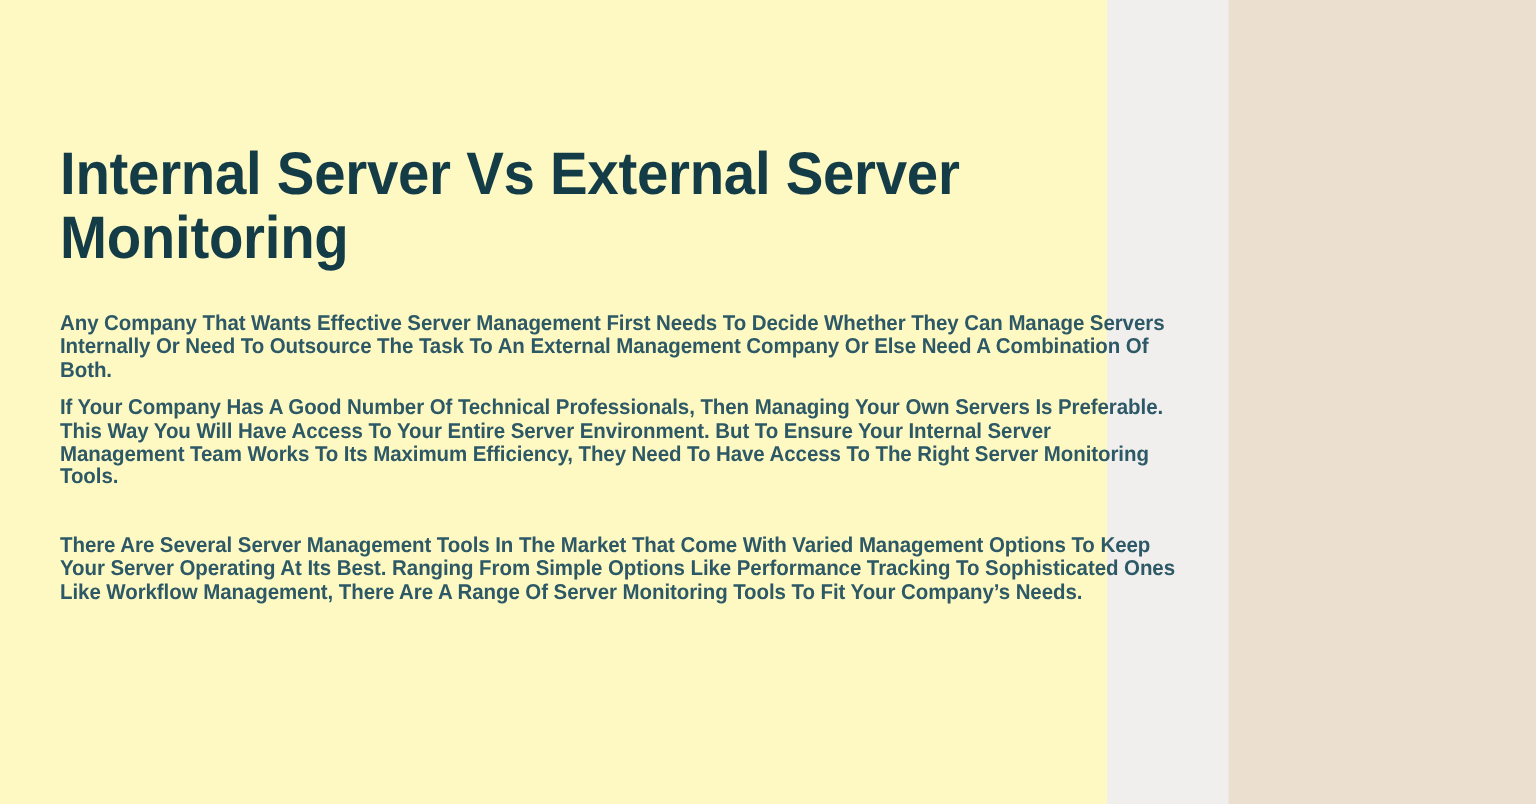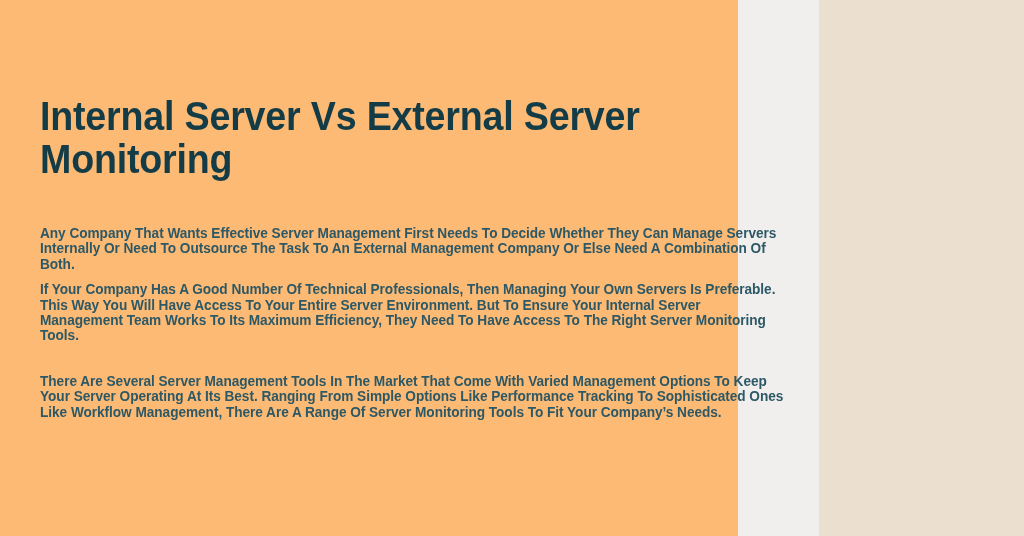--- a/index.html
+++ b/index.html
@@ -33,21 +33,21 @@
     background: #ebdfd0;
   }
 
   
   #content {
     position: absolute;
     left: 0;
     top: 0;
     width: 738px;
     height: 536px;
-    background: #fdba74;
+    background: #fef9c3;
   }
 
   #slide-title {
     position: absolute;
     left: 40px;
     top: 95px;
     width: 680px;
     margin: 0;
     font-family: "Liberation Sans Narrow", "Liberation Sans", "DejaVu Sans", sans-serif;
     font-size: 40px;
@@ -56,21 +56,21 @@
     letter-spacing: -0.2px;
     color: #143c47;
     transform: scaleX(0.94);
     transform-origin: left top;
     white-space: pre-line;
   }
 
   #body-copy {
     position: absolute;
     left: 40px;
-    top: 226px;
+    top: 209px;
     width: 782px;
   }
 
   .para {
     margin: 0;
     font-family: "Liberation Sans Narrow", "Liberation Sans", "DejaVu Sans", sans-serif;
     font-size: 14.3px;
     font-weight: 600;
     line-height: 15.4px;
     color: #2d5866;

